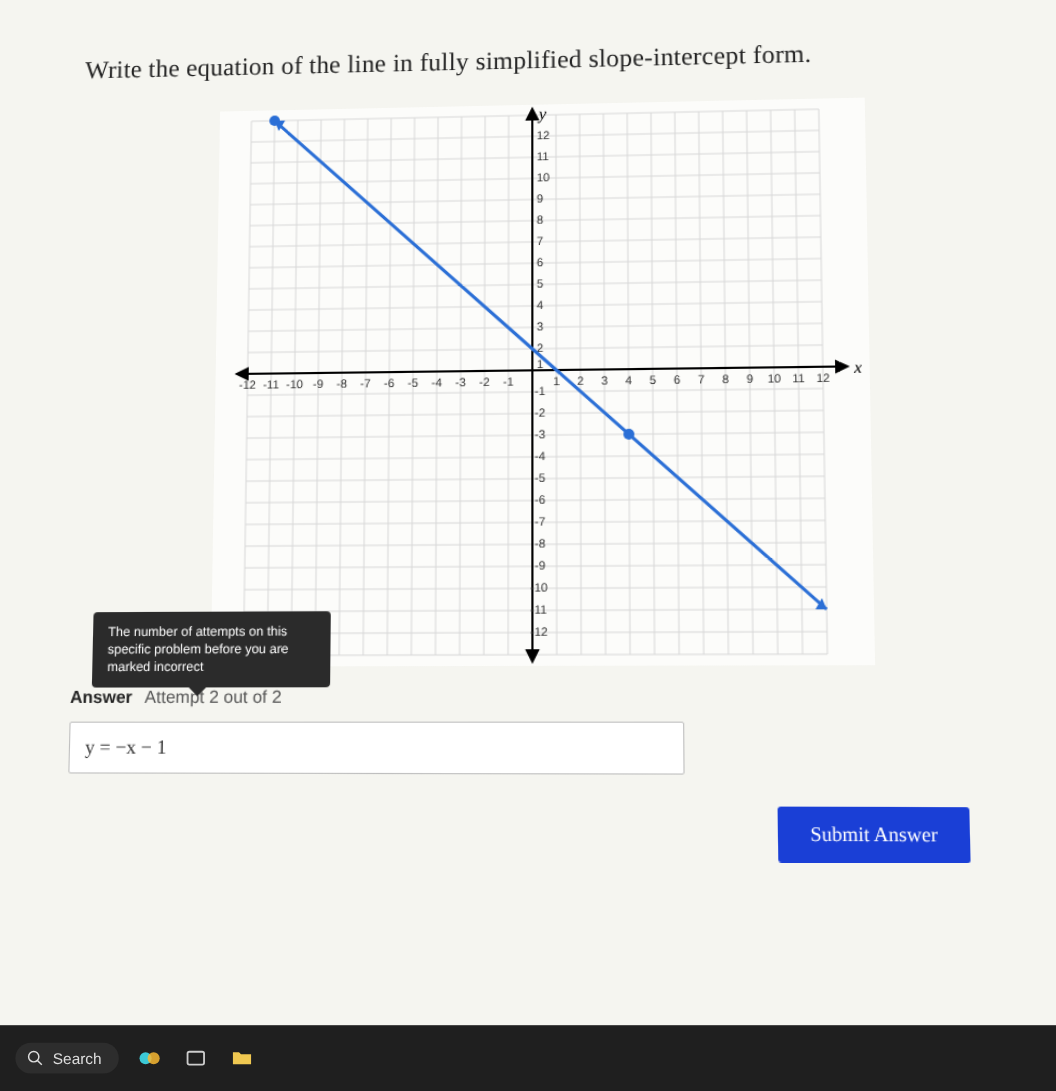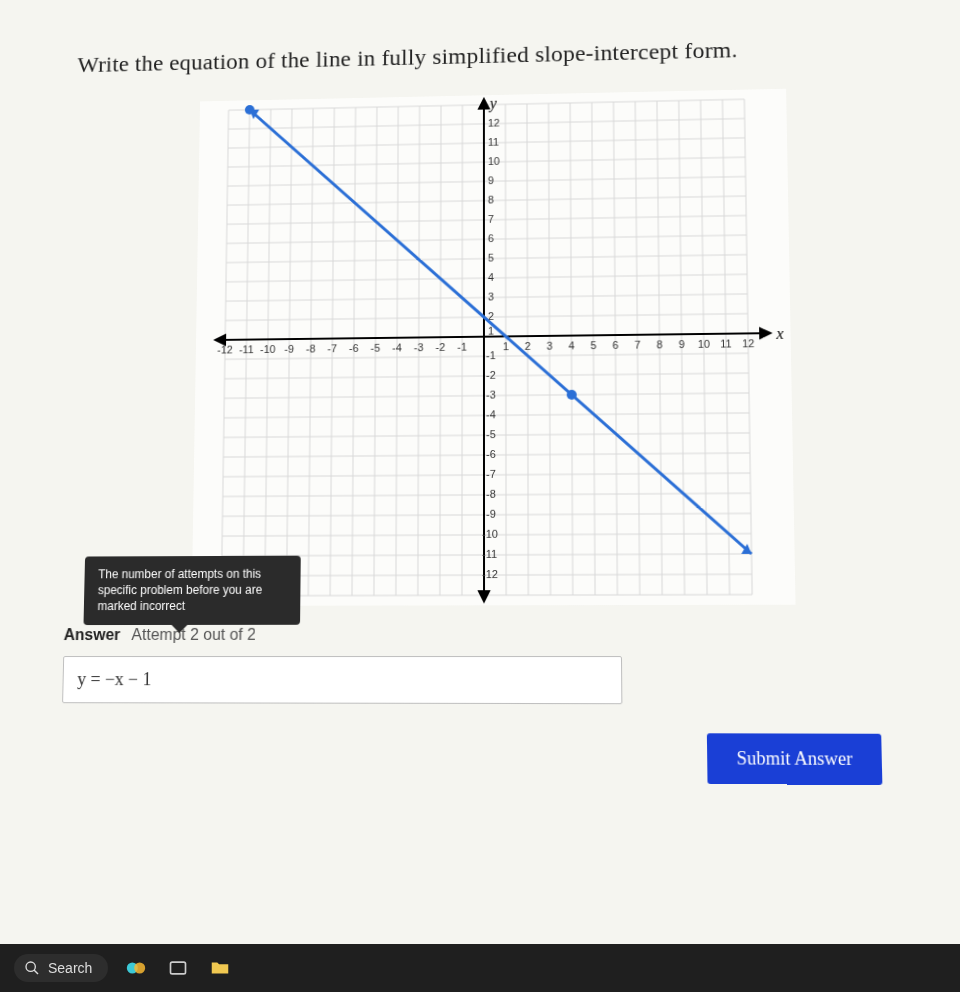--- a/index.html
+++ b/index.html
@@ -87,21 +87,21 @@
     padding: 14px 28px;
     border: none;
     border-radius: 3px;
     cursor: pointer;
   }
   
   .taskbar {
     position: absolute;
     left: 0; bottom: 0;
     width: 100%;
-    height: 48px;
+    height: 60px;
     background: #1f1f1f;
     display: flex;
     align-items: center;
     padding: 0 14px;
     gap: 14px;
     font-family: 'Segoe UI', Arial, sans-serif;
   }
   .search-pill {
     background: #2d2d2d;
     border-radius: 20px;

